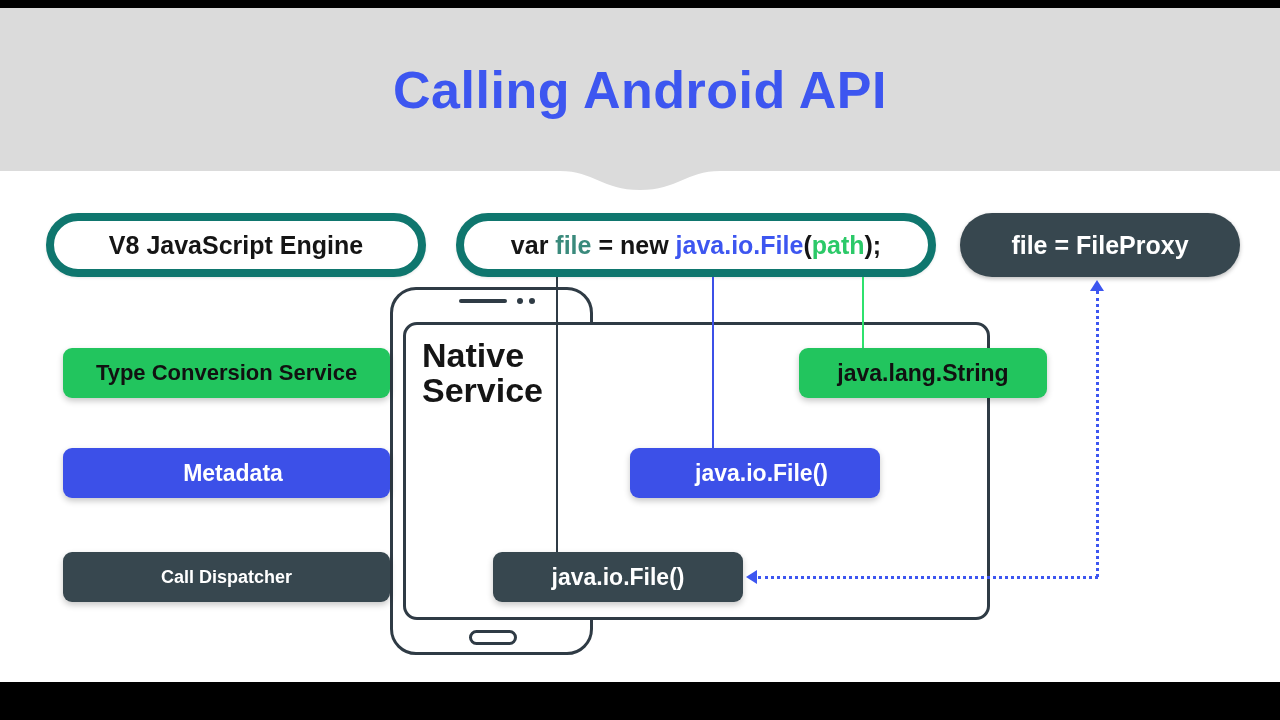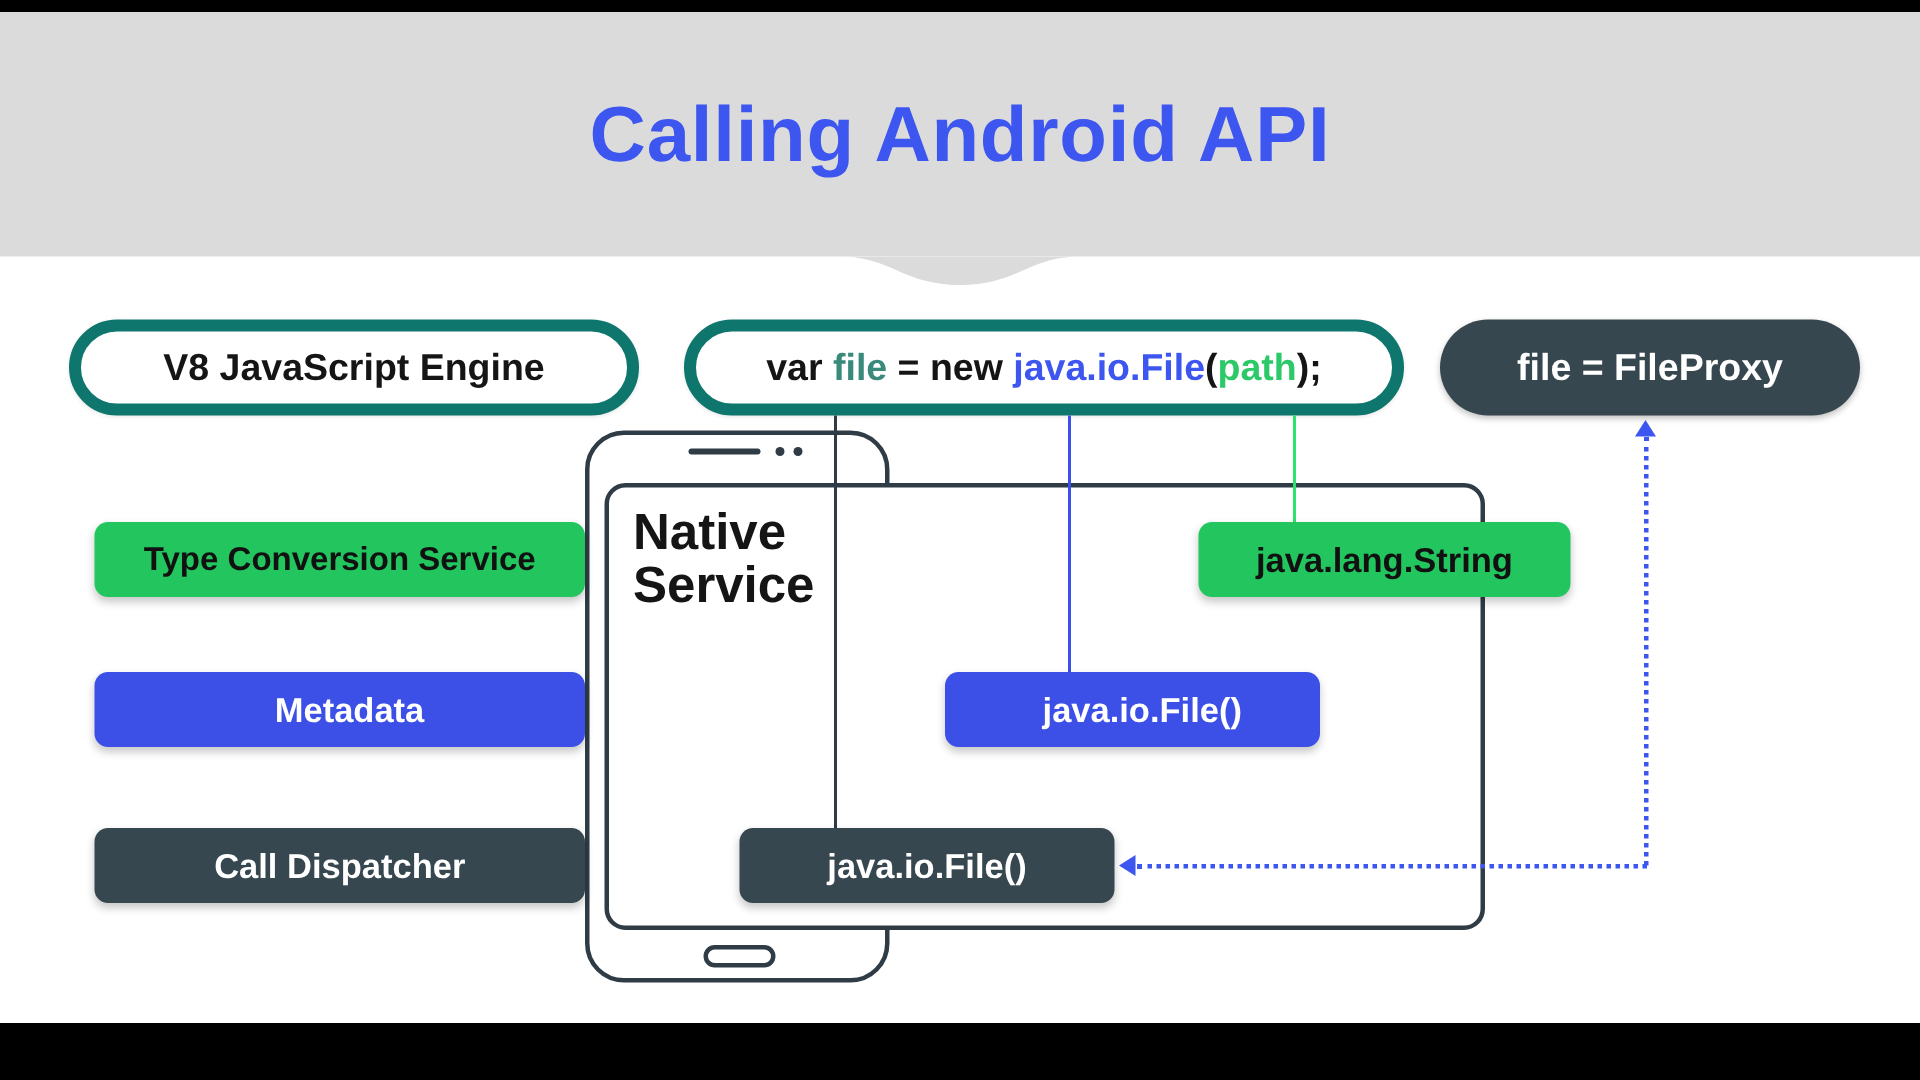--- a/index.html
+++ b/index.html
@@ -52,21 +52,21 @@
   .arrow-left { position: absolute; left: 746px; top: 562px; width: 0; height: 0; border-top: 7px solid transparent; border-bottom: 7px solid transparent; border-right: 11px solid #3d56f0; }
 
   
   .pill { position: absolute; height: 50px; display: flex; align-items: center; justify-content: center; border-radius: 9px; font-weight: bold; box-shadow: 0 3px 6px rgba(0,0,0,0.22); }
   .pill.green { background: #22c55e; color: #111111; }
   .pill.blue  { background: #3c50e8; color: #ffffff; padding-left: 13px; }
   .pill.dark  { background: #37474f; color: #ffffff; }
 
   #pill-tcs  { left: 63px; top: 340px; width: 327px; font-size: 22px; }
   #pill-meta { left: 63px; top: 440px; width: 327px; font-size: 23px; }
-  #pill-cd   { left: 63px; top: 544px; width: 327px; font-size: 23px; }
+  #pill-cd   { left: 63px; top: 544px; width: 327px; font-size: 18px; }
 
   #pill-jls  { left: 760px; top: 340px; width: 248px; font-size: 23px; margin-left: 39px; }
   #pill-jif-blue { left: 630px; top: 440px; width: 250px; font-size: 23px; }
   #pill-jif-dark { left: 493px; top: 544px; width: 250px; font-size: 23px; }
 </style>
 </head>
 <body>
 
 <div class="canvas">
   <div class="stage">

